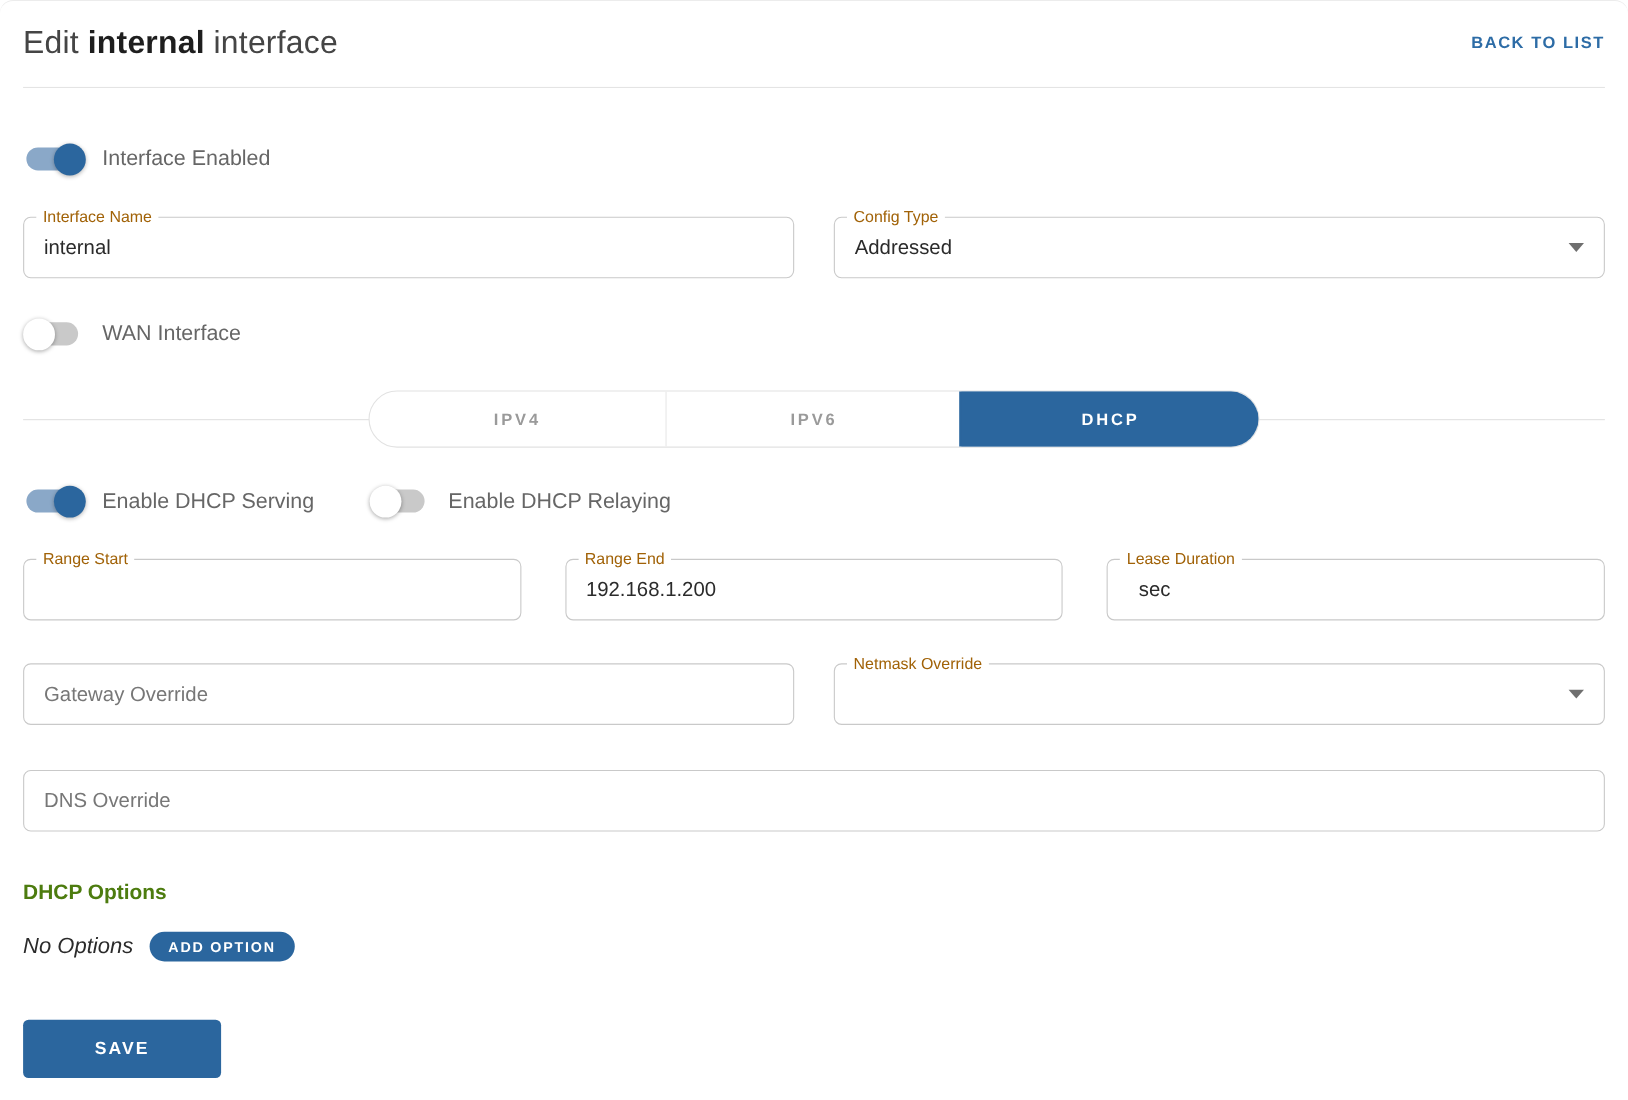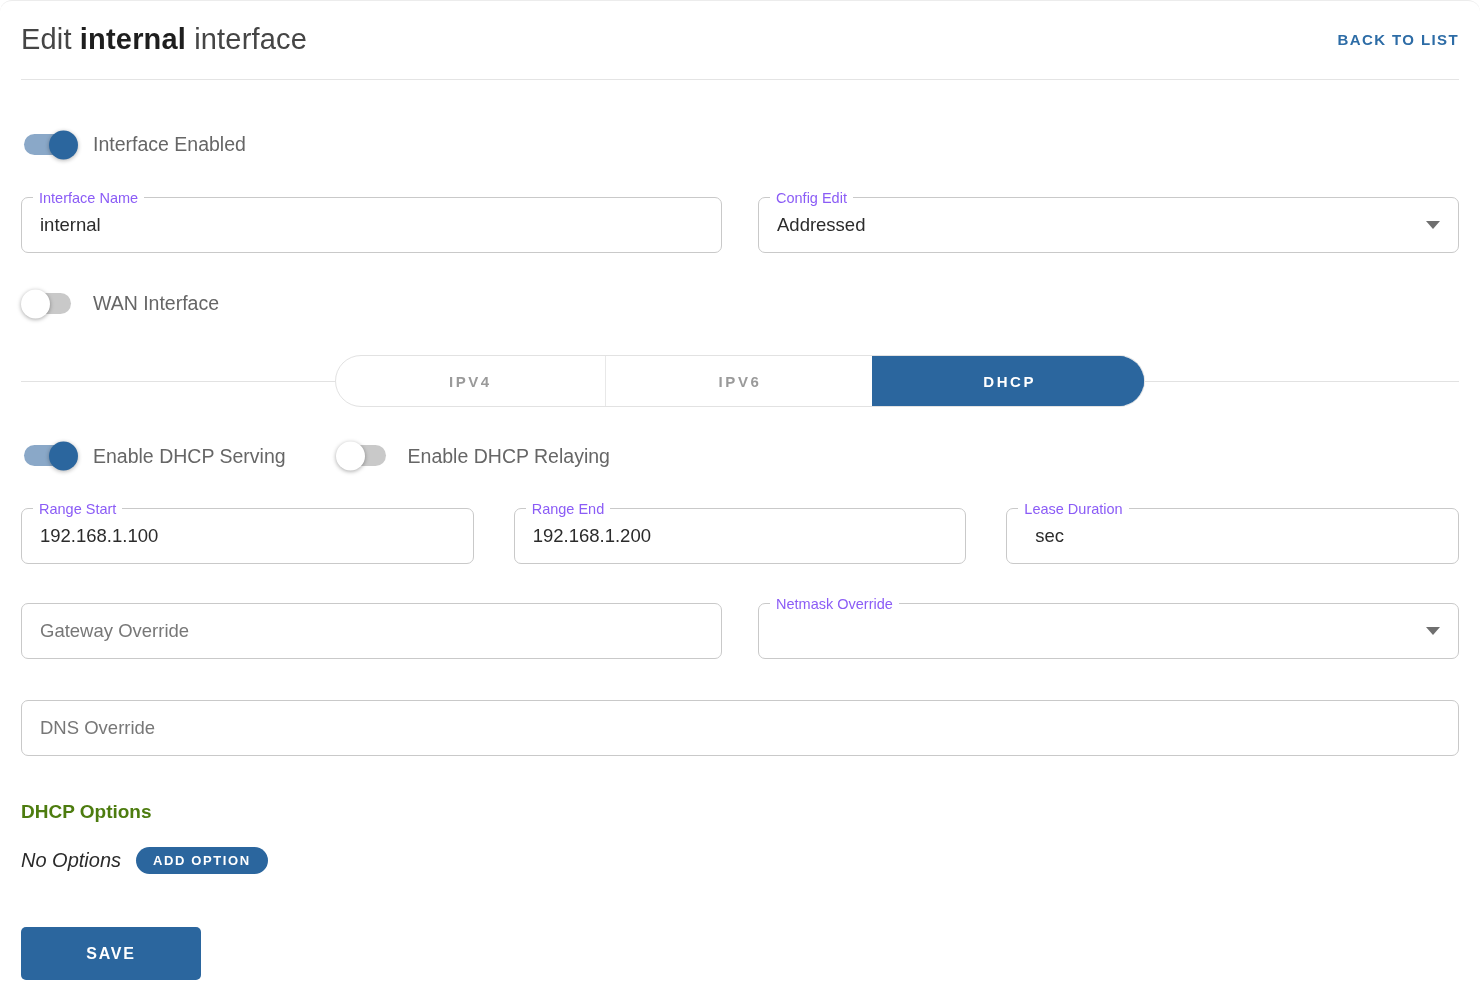--- a/index.html
+++ b/index.html
@@ -38,21 +38,21 @@
   .toggle-group + .toggle-group { margin-left: 50px; }
 
   
   .row-2 { display: grid; grid-template-columns: 1fr 1fr; column-gap: 36px; }
   .row-3 { display: grid; grid-template-columns: 1fr 1fr 1fr; column-gap: 40px; }
   .mt-38 { margin-top: 38px; }
   .mt-37 { margin-top: 37px; }
   .mt-39 { margin-top: 39px; }
   .mt-41 { margin-top: 41px; }
   .field { position: relative; height: 56px; border: 1px solid #c9c9c9; border-radius: 7px; background: #fff; display: flex; align-items: center; padding: 0 18px; }
-  .float-label { position: absolute; top: -10px; left: 11px; background: #fff; padding: 0 6px; font-size: 14.5px; line-height: 20px; color: #8b5cf6; white-space: nowrap; }
+  .float-label { position: absolute; top: -10px; left: 11px; background: #fff; padding: 0 6px; font-size: 14.5px; line-height: 20px; color: #a16207; white-space: nowrap; }
   .field input { flex: 1; min-width: 0; border: 0; outline: 0; background: transparent; padding: 0; font-family: inherit; font-size: 18.5px; color: #2b2b2b; }
   .field input::placeholder { color: #777; opacity: 1; }
   .field .value { flex: 1; font-size: 18.5px; color: #2b2b2b; min-height: 1px; }
   .field .suffix { font-size: 18.5px; color: #2b2b2b; margin-left: 10px; }
   .arrow-down { width: 0; height: 0; border-left: 7px solid transparent; border-right: 7px solid transparent; border-top: 8px solid #6f6f6f; margin-left: 12px; flex: none; }
   .select { cursor: pointer; }
 
   
   .tabs-wrap { position: relative; height: 52px; margin-top: 37px; }
   .tabs-line { position: absolute; left: 0; right: 0; top: 26px; border-top: 1px solid #e2e2e2; }
@@ -86,21 +86,21 @@
       </div>
     <span class="toggle-label">Interface Enabled</span>
   </div>
 
   <div class="row-2 mt-38">
     <div class="field">
       <span class="float-label">Interface Name</span>
       <input value="internal" style="">
     </div>
     <div class="field select">
-      <span class="float-label">Config Edit</span>
+      <span class="float-label">Config Type</span>
       <span class="value">Addressed</span>
       <span class="arrow-down"></span>
     </div>
   </div>
 
   <div class="toggle-row mt-36">
     <div class="switch">
         <div class="thumb"></div>
       </div>
     <span class="toggle-label">WAN Interface</span>
@@ -126,21 +126,20 @@
       <div class="switch">
           <div class="thumb"></div>
         </div>
       <span class="toggle-label">Enable DHCP Relaying</span>
     </div>
   </div>
 
   <div class="row-3 mt-37">
     <div class="field">
       <span class="float-label">Range Start</span>
-      <input value="192.168.1.100" style="">
     </div>
     <div class="field">
       <span class="float-label">Range End</span>
       <input value="192.168.1.200" style="">
     </div>
     <div class="field">
       <span class="float-label">Lease Duration</span>
       <span class="suffix">sec</span>
     </div>
   </div>

